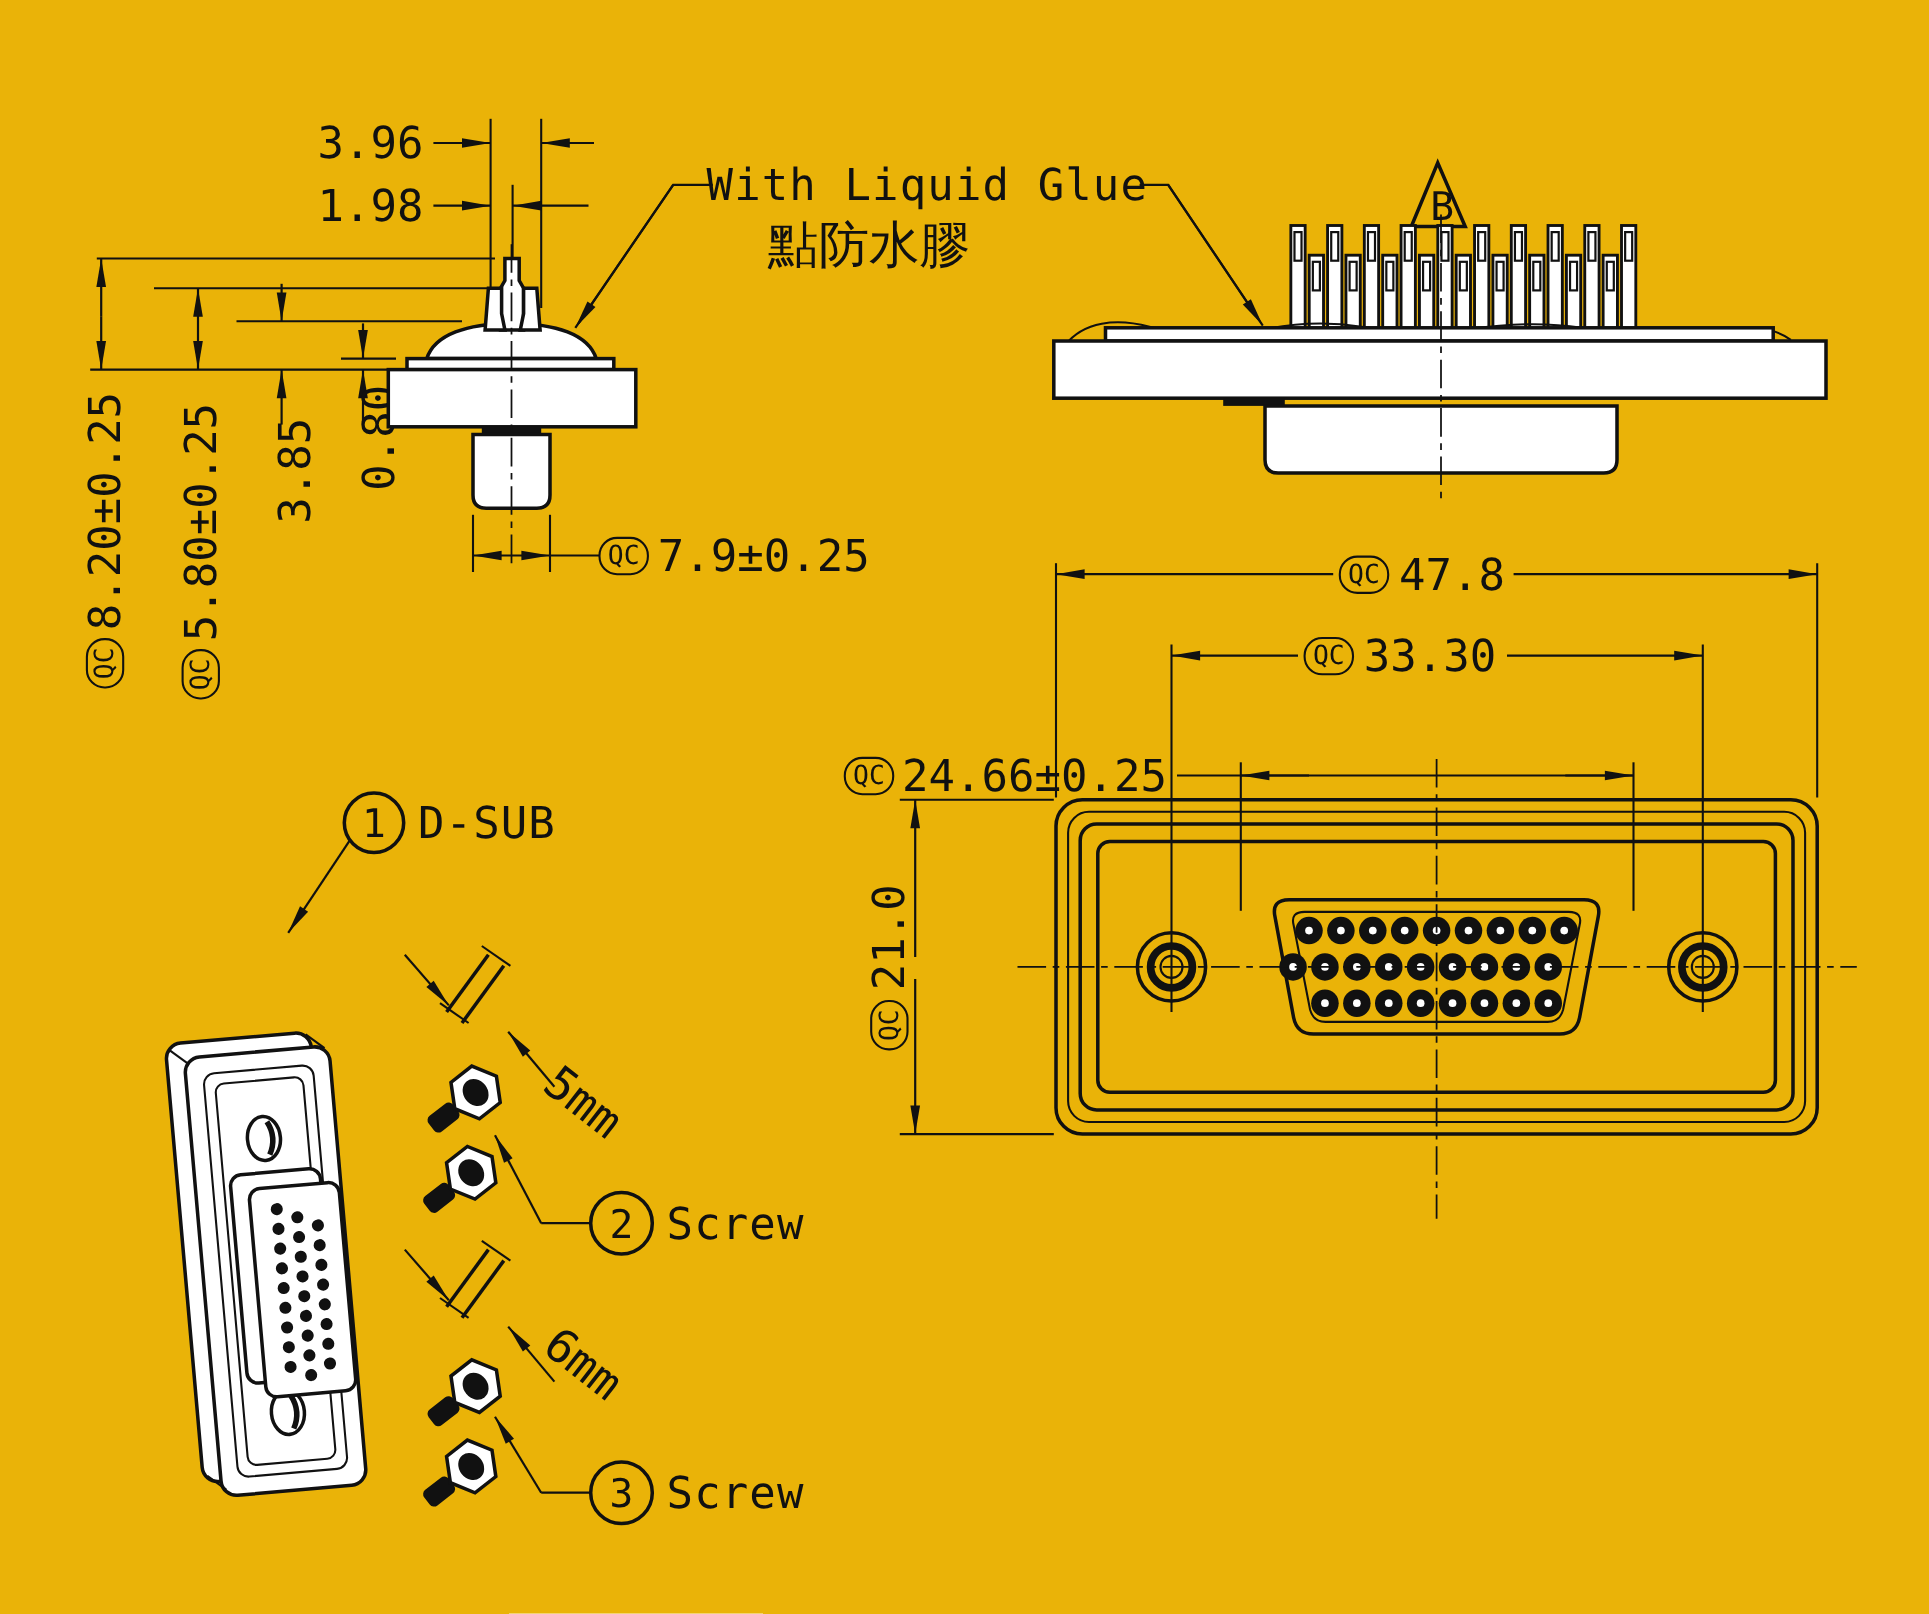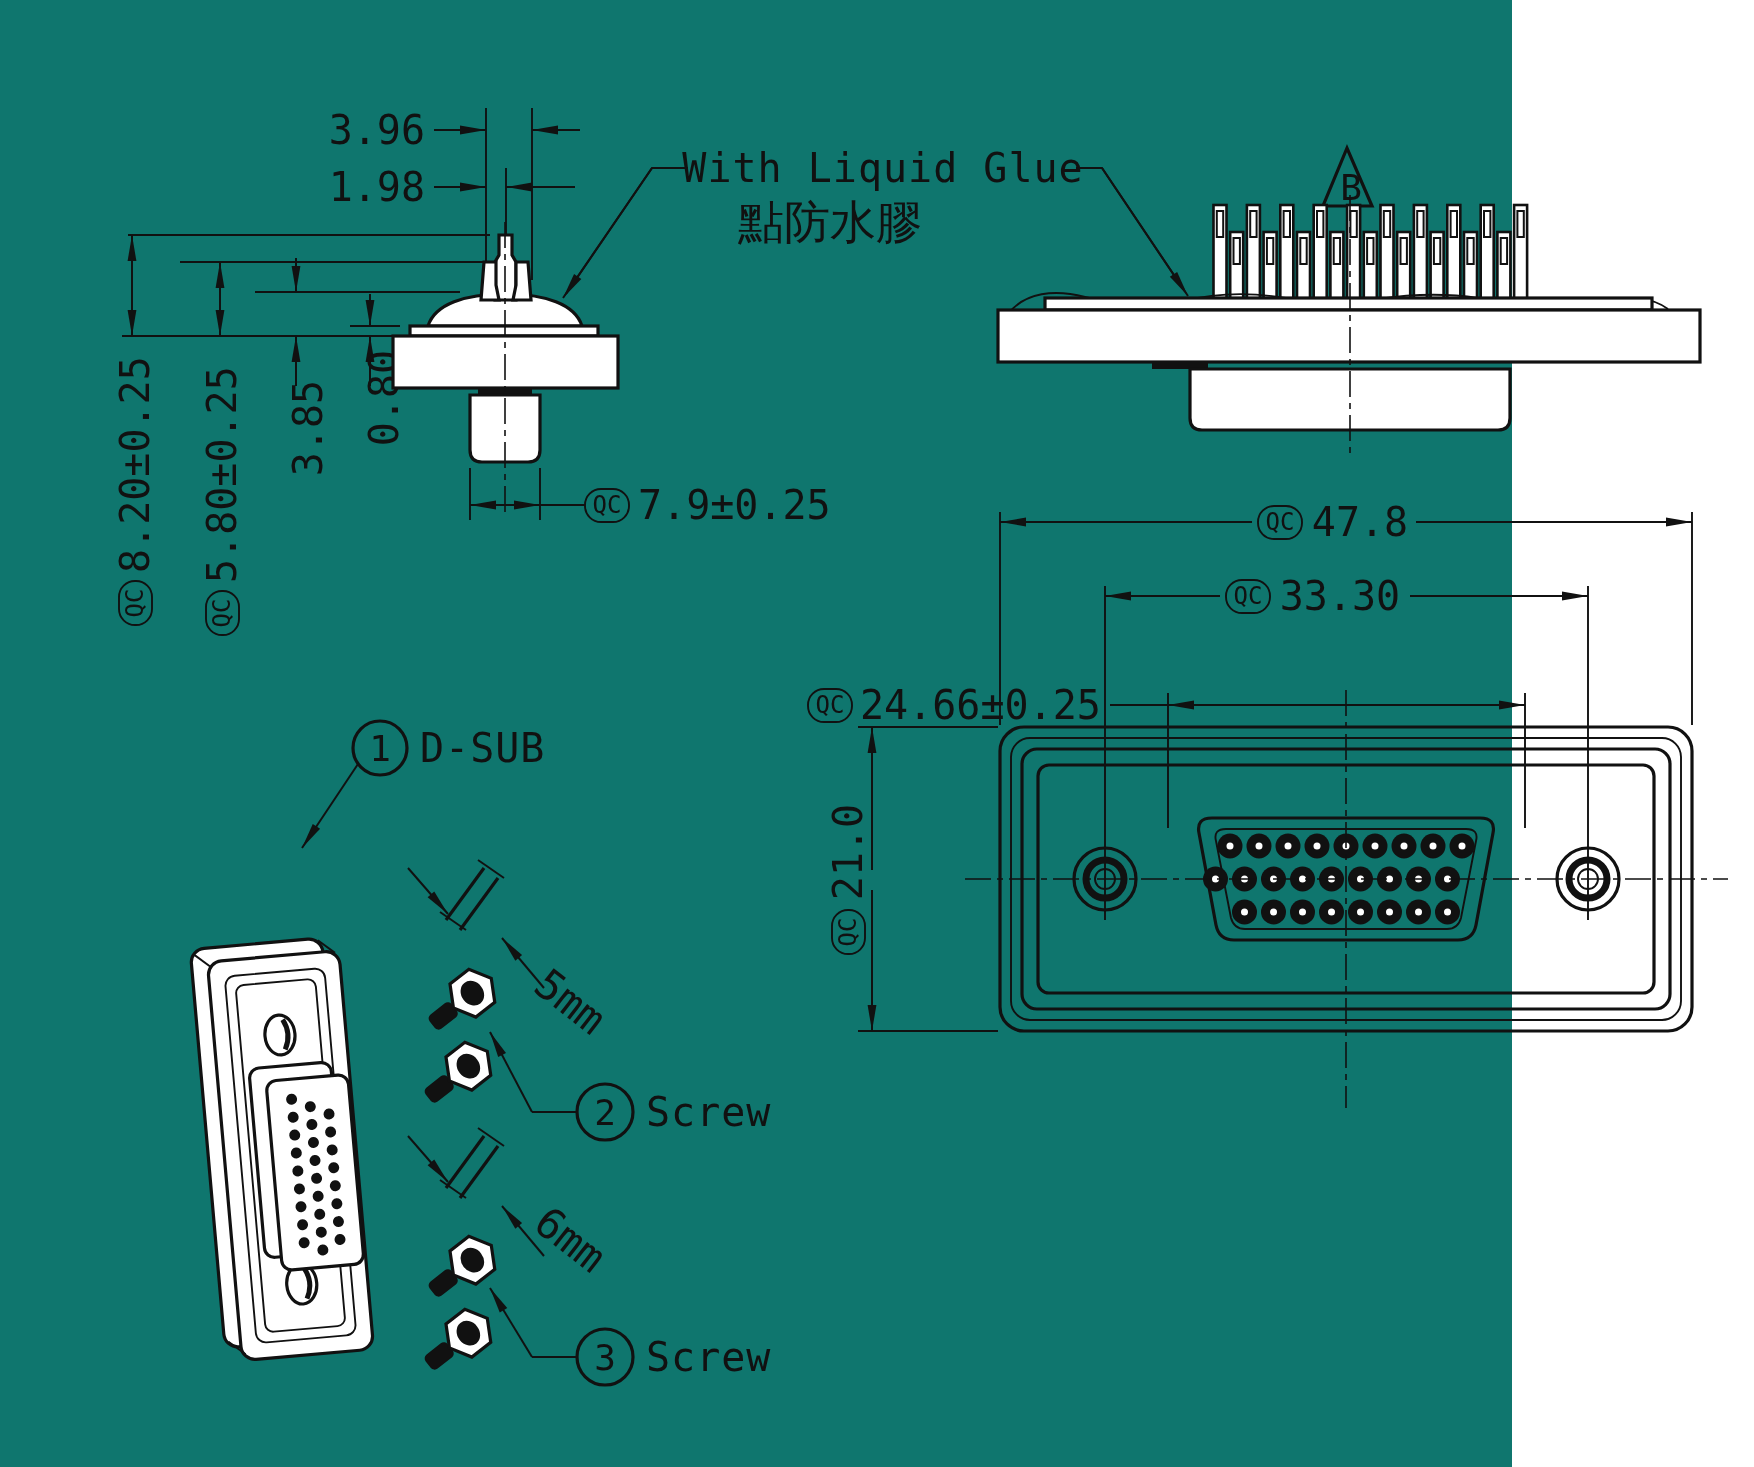--- a/index.html
+++ b/index.html
@@ -1,16 +1,16 @@
 <!DOCTYPE html>
 <html><head>
 <meta charset="utf-8">
 <style>
   html,body{margin:0;padding:0;background:#ffffff;}
-  .sheet{width:1472px;height:1467px;background:#0f766e;position:relative;font-family:"DejaVu Sans Mono",monospace;padding-left:40px;}
+  .sheet{width:1754px;height:1467px;background:#eab308;position:relative;font-family:"DejaVu Sans Mono",monospace;}
   svg{display:block;}
   svg text{fill:#111;font-family:"DejaVu Sans Mono",monospace;}
   .obj{stroke:#111;stroke-width:3.2;fill:none;}
   .objw{stroke:#111;stroke-width:3.2;fill:#fff;}
   .thin{stroke:#111;stroke-width:1.9;fill:none;}
   .dim{stroke:#111;stroke-width:2;fill:none;}
   .cl{stroke:#111;stroke-width:1.6;fill:none;stroke-dasharray:26 6 6 6;}
   .blk{fill:#111;stroke:none;}
   .dimtxt{font-size:40px;}
   .qctxt{font-size:24px;}

